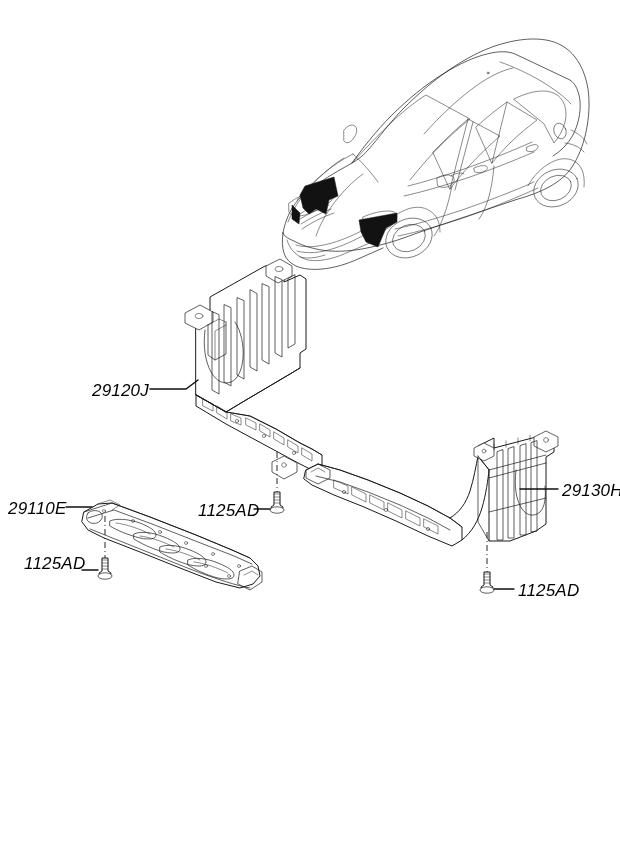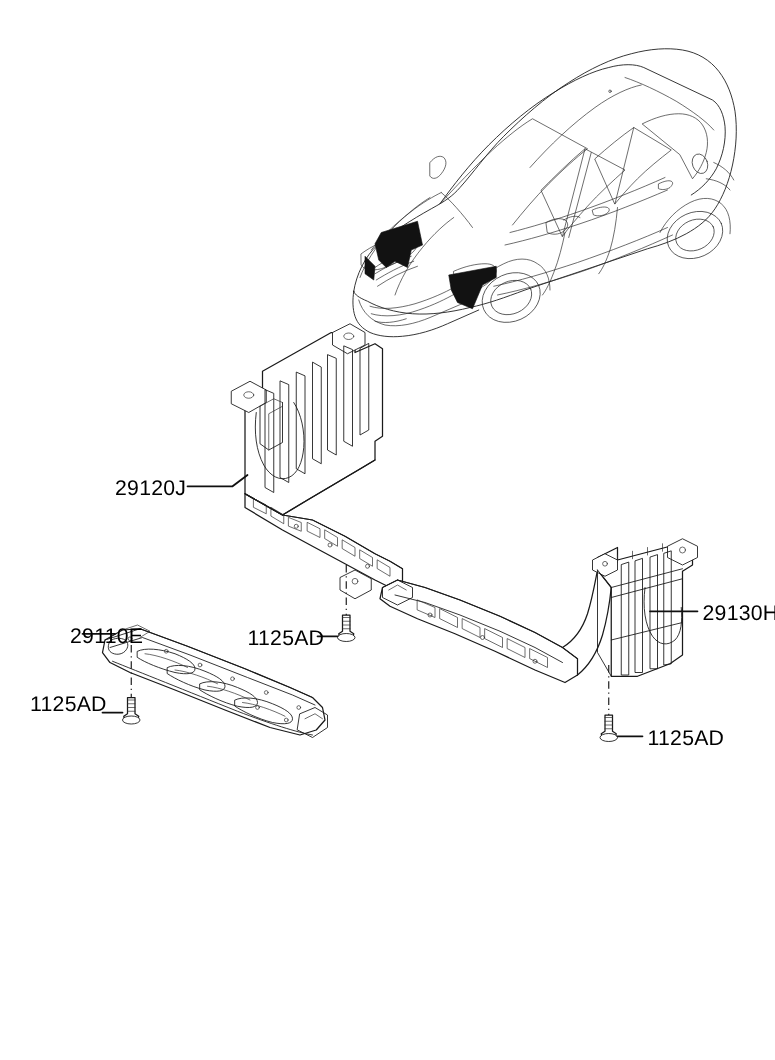--- a/index.html
+++ b/index.html
@@ -9,20 +9,21 @@
   }
   body {
     font-family: "Liberation Sans", sans-serif;
   }
   #diagram-root {
     position: relative;
     width: 620px;
     height: 848px;
     background: #ffffff;
     overflow: hidden;
+    font-style: italic;
   }
   #diagram-svg {
     position: absolute;
     left: 0;
     top: 0;
     width: 620px;
     height: 848px;
   }
   .ln {
     fill: none;
@@ -615,21 +616,21 @@
 
       <path class="leader" d="M520 489 L 558 489"></path>
 
       <path class="leader" d="M494 589 L 514 589"></path>
     </g>
 
   </svg>
 
   <div class="part-label" style="left:92px; top:382px;">29120J</div>
 
-  <div class="part-label" style="left:8px; top:500px;margin-left:48px;">29110E</div>
+  <div class="part-label" style="left:8px; top:500px;">29110E</div>
 
   <div class="part-label" style="left:24px; top:555px;">1125AD</div>
 
   <div class="part-label" style="left:198px; top:502px;">1125AD</div>
 
   <div class="part-label" style="left:562px; top:482px;">29130H</div>
 
   <div class="part-label" style="left:518px; top:582px;">1125AD</div>
 
 </div>

